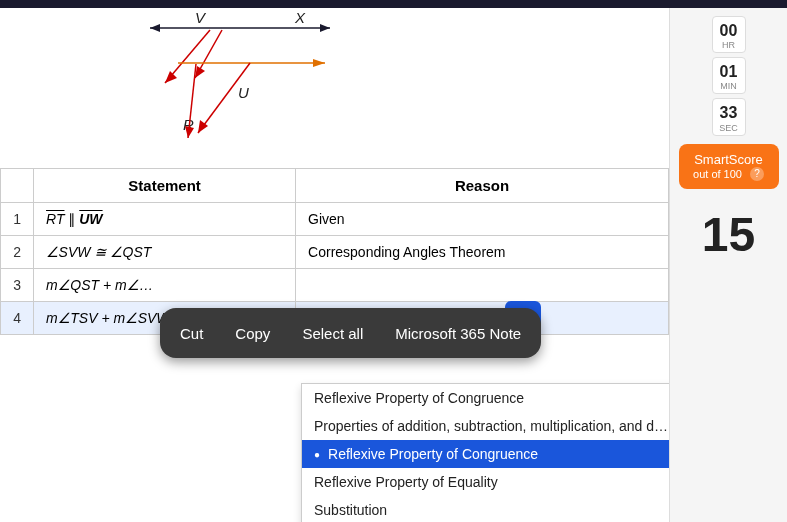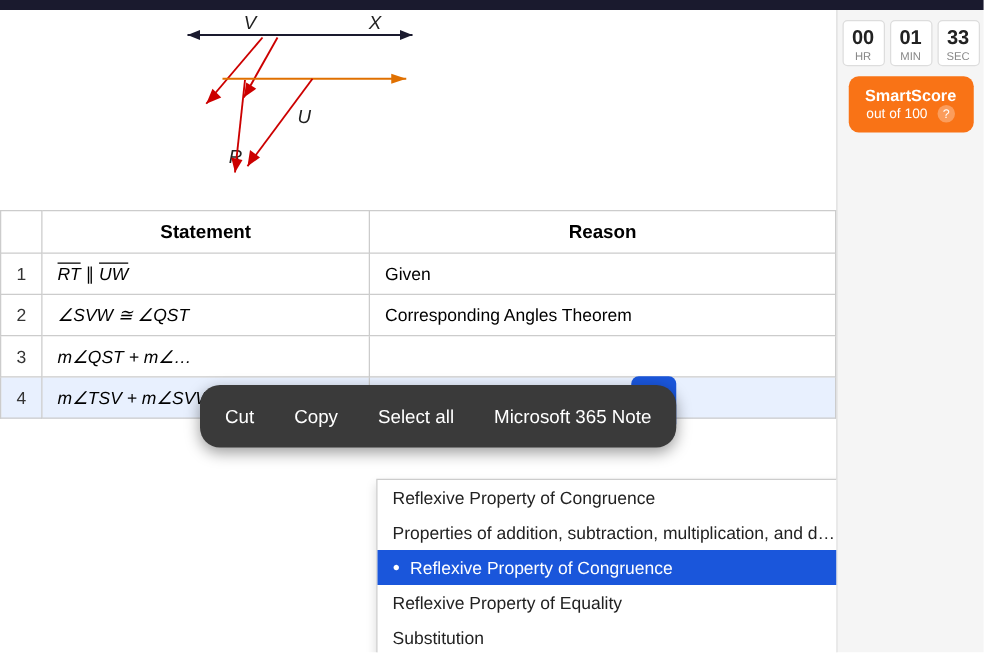--- a/index.html
+++ b/index.html
@@ -153,20 +153,21 @@
       display: flex;
       flex-direction: column;
       align-items: center;
       padding-top: 8px;
     }
 
     .timer-section {
       display: flex;
       gap: 4px;
       margin-bottom: 8px;
+      flex-direction: column;
     }
 
     .timer-box {
       background: #fff;
       border: 1px solid #ddd;
       border-radius: 4px;
       width: 34px;
       text-align: center;
       padding: 4px 2px 2px;
     }
@@ -190,21 +191,21 @@
       border-radius: 8px;
       padding: 8px 12px;
       text-align: center;
       width: 100px;
       margin-bottom: 8px;
       cursor: pointer;
     }
 
     .smart-score-title {
       font-size: 13px;
-      font-weight: bold;
+      font-weight: normal;
     }
 
     .smart-score-sub {
       font-size: 11px;
       display: flex;
       align-items: center;
       justify-content: center;
       gap: 8px;
     }
 
@@ -302,21 +303,21 @@
           <th class="reason-col">Reason</th>
         </tr>
       </thead>
       <tbody>
         <tr>
           <td class="row-num">1</td>
           <td class="statement-col">
             <span>
               <span style="text-decoration:overline; font-style:italic;">RT</span>
               <span> ∥ </span>
-              <span style="text-decoration:overline; font-style:italic;">UW</span>
+              <span style="text-decoration:overline; font-style:italic;font-weight:bold;">UW</span>
             </span>
           </td>
           <td class="reason-col">Given</td>
         </tr>
         <tr>
           <td class="row-num">2</td>
           <td class="statement-col">
             <span style="font-style:italic;">∠SVW ≅ ∠QST</span>
           </td>
           <td class="reason-col">Corresponding Angles Theorem</td>
@@ -384,14 +385,15 @@
     </div>
 
     <div class="smart-score-btn">
       <div class="smart-score-title">SmartScore</div>
       <div class="smart-score-sub">
         <span>out of 100</span>
         <span class="info-icon">?</span>
       </div>
     </div>
 
+    <div class="score-value">15</div>
   </div>
 </div>
 
 </body></html>

